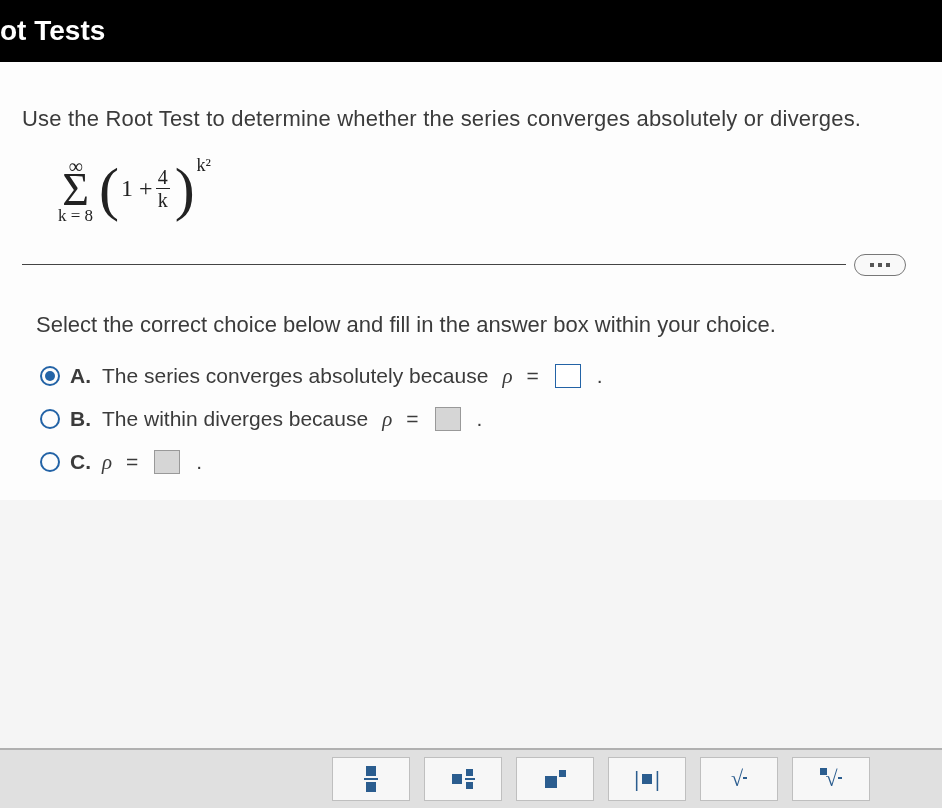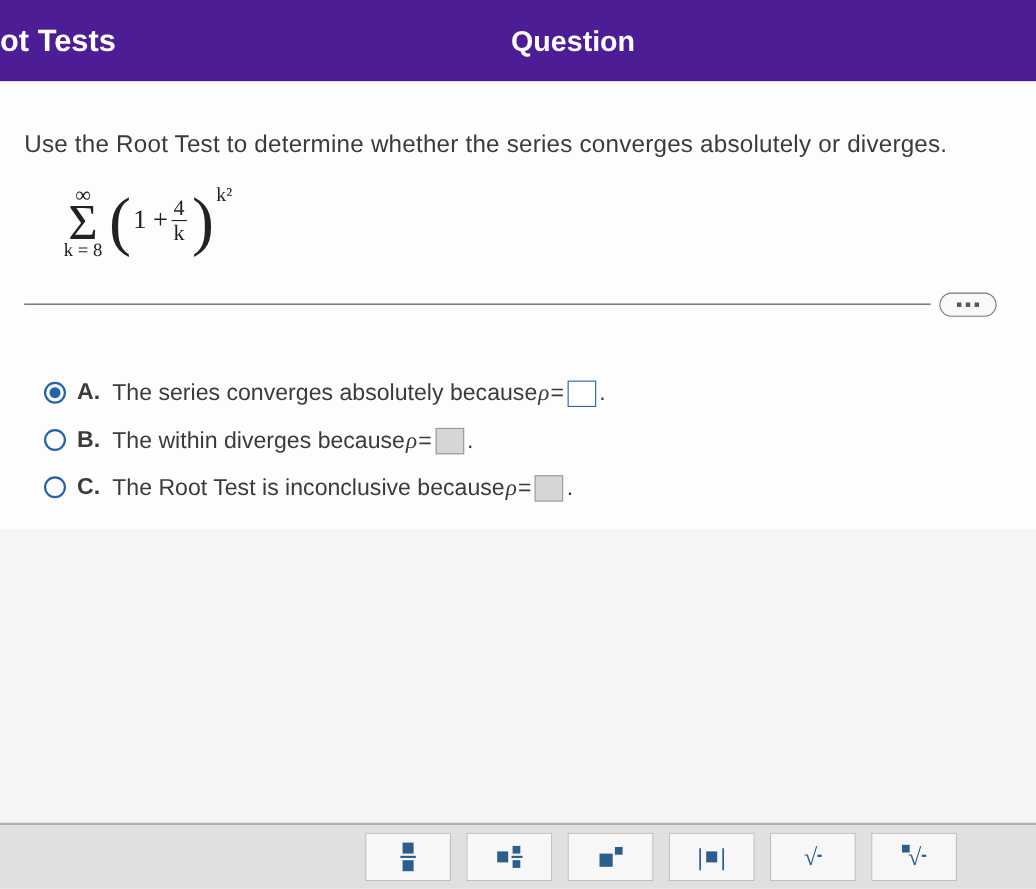--- a/index.html
+++ b/index.html
@@ -1,17 +1,17 @@
 <!DOCTYPE html>
 <html><head>
 <meta charset="utf-8">
 <style>
   * { box-sizing: border-box; margin: 0; padding: 0; }
   html, body { width: 942px; height: 808px; font-family: Arial, Helvetica, sans-serif; background: #f5f5f5; overflow: hidden; }
-  .header { background: #4c1d95; color: #fff; display: flex; align-items: center; height: 74px; padding: 0 0; }
+  .header { background: #000000; color: #fff; display: flex; align-items: center; height: 62px; padding: 0 0; }
   .header .left { font-size: 28px; font-weight: bold; width: 140px; text-align: left; padding-left: 0; }
   .header .center { font-size: 26px; font-weight: bold; flex: 1; text-align: center; margin-left: -40px; }
   .content { background: #fdfdfd; padding: 16px; }
   .prompt { font-size: 22px; color: #3b3b3b; padding: 28px 0 0 6px; letter-spacing: .2px; }
   .formula-wrap { padding: 20px 0 28px 42px; }
   .formula { display: inline-flex; align-items: center; font-family: 'Times New Roman', serif; color: #222; }
   .sigma-block { display: inline-flex; flex-direction: column; align-items: center; line-height: 1; }
   .sigma-top { font-size: 20px; transform: translateY(4px); }
   .sigma { font-size: 46px; line-height: 0.8; }
   .sigma-bot { font-size: 17px; transform: translateY(-2px); }
@@ -26,21 +26,21 @@
   .divider { flex: 1; border-top: 1.5px solid #444; }
   .more-btn { border: 1.5px solid #777; border-radius: 14px; width: 52px; height: 22px; display: flex; align-items: center; justify-content: center; margin-left: 8px; background: #f9f9f9; cursor: pointer; }
   .more-dots { display: flex; gap: 4px; }
   .more-dots span { width: 4px; height: 4px; background: #555; border-radius: 0; }
   .instructions { font-size: 22px; color: #3b3b3b; padding: 34px 10px 0 20px; line-height: 1.4; }
   .choices { padding: 14px 10px 0 24px; }
   .choice { display: flex; align-items: center; padding: 9px 0; font-size: 21px; color: #3b3b3b; }
   .radio { width: 20px; height: 20px; border: 2.5px solid #2363a6; border-radius: 50%; display: flex; align-items: center; justify-content: center; margin-right: 10px; flex-shrink: 0; cursor: pointer; }
   .radio.selected::after { content: ""; width: 10px; height: 10px; background: #2363a6; border-radius: 50%; }
   .choice-label { font-weight: bold; margin-right: 10px; min-width: 22px; }
-  .choice-text { display: flex; align-items: flex-end; flex-wrap: wrap; gap: 1px; }
+  .choice-text { display: flex; align-items: center; flex-wrap: wrap; gap: 14px; }
   .rho { font-family: 'Times New Roman', serif; font-style: italic; }
   .answer-box { display: inline-block; width: 26px; height: 24px; border: 1.5px solid #2363a6; background: #fff; vertical-align: middle; margin: 0 2px; cursor: text; }
   .answer-box.disabled { background: #d6d6d6; border-color: #999; cursor: not-allowed; }
   .toolbar { position: absolute; bottom: 0; left: 0; right: 0; height: 60px; background: #e0e0e0; border-top: 2px solid #b0b0b0; display: flex; align-items: center; justify-content: center; gap: 14px; padding-left: 260px; }
   .tool { width: 78px; height: 44px; background: #f7f7f7; border: 1px solid #bfbfbf; display: flex; align-items: center; justify-content: center; font-family: 'Times New Roman', serif; color: #2b5d8f; cursor: pointer; }
   .mini-frac { display: flex; flex-direction: column; align-items: center; line-height: 1; }
   .mini-frac .mb { width: 14px; border-top: 2.5px solid #2b5d8f; margin: 2px 0; }
   .sq { width: 10px; height: 10px; background: #2b5d8f; }
   .sq.sm { width: 7px; height: 7px; }
   .mixed { display: flex; align-items: center; gap: 3px; }
@@ -48,21 +48,20 @@
   .expo-tool .base { width: 12px; height: 12px; background: #2b5d8f; margin-top: 6px; }
   .expo-tool .ex { width: 7px; height: 7px; background: #2b5d8f; margin-left: 2px; }
   .abs-tool { display: flex; align-items: center; gap: 3px; font-weight: bold; font-size: 22px; }
   .root-tool { display: flex; align-items: center; }
 </style>
 </head>
 <body>
 
 <div class="header">
   <div class="left">ot Tests</div>
-  <div class="center">Question</div>
 </div>
 
 <div class="content">
 
   <div class="prompt">Use the Root Test to determine whether the series converges absolutely or diverges.</div>
 
   <div class="formula-wrap">
     <div class="formula">
       <span class="sigma-block">
         <span class="sigma-top">∞</span>
@@ -90,20 +89,21 @@
     <div class="more-btn">
       <span class="more-dots">
           <span></span>
           <span></span>
           <span></span>
         </span>
     </div>
   </div>
 
   <div class="instructions">
+    <div>Select the correct choice below and fill in the answer box within your choice.</div>
   </div>
 
   <div class="choices">
 
     <div class="choice">
       <span class="radio selected"></span>
       <span class="choice-label">A.</span>
       <span class="choice-text">
         <span>The series converges absolutely because </span>
         <span class="rho">ρ</span>
@@ -122,21 +122,20 @@
         <span> = </span>
         <span class="answer-box disabled"></span>
         <span>.</span>
       </span>
     </div>
 
     <div class="choice">
       <span class="radio"></span>
       <span class="choice-label">C.</span>
       <span class="choice-text">
-        <span>The Root Test is inconclusive because </span>
         <span class="rho">ρ</span>
         <span> = </span>
         <span class="answer-box disabled"></span>
         <span>.</span>
       </span>
     </div>
 
   </div>
 </div>
 

